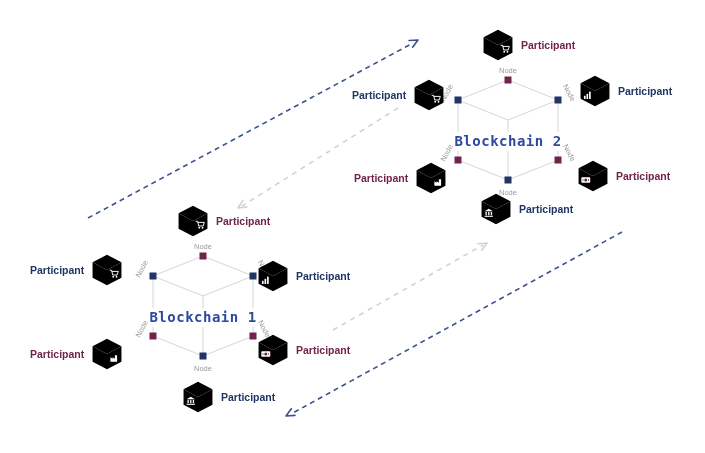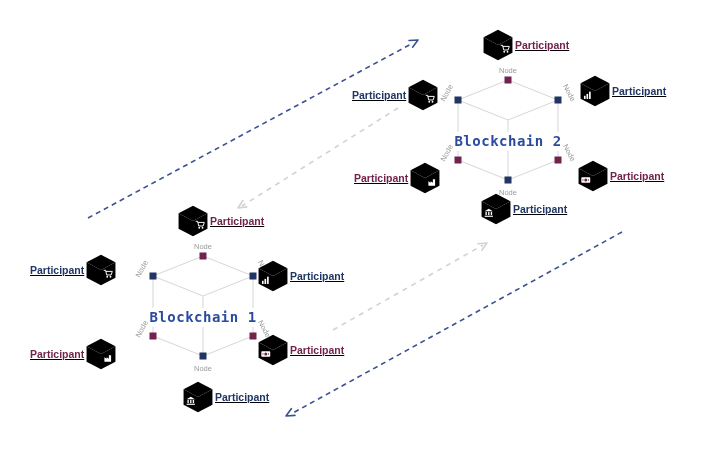--- a/index.html
+++ b/index.html
@@ -15,21 +15,21 @@
 
   .bc-cube{position:absolute;z-index:1;}
   .wire{stroke:#d6d6d6;stroke-width:1;fill:none;}
   .node{stroke:none;}
   .node.navy{fill:#1f3565;}
   .node.maroon{fill:#72234c;}
   .node-label{font:7.5px "Liberation Sans",sans-serif;fill:#9a9a9a;text-anchor:middle;}
   .title-bg{fill:#ffffff;}
   .bc-title{font:700 14px "DejaVu Sans Mono",monospace;fill:#2b4aa0;text-anchor:middle;letter-spacing:0.5px;}
 
-  .participant{position:absolute;display:flex;align-items:center;gap:0;z-index:2;text-decoration:underline;}
+  .participant{position:absolute;display:flex;align-items:center;gap:6px;z-index:2;}
   .participant.navy{--c:#1f3565;}
   .participant.maroon{--c:#72234c;}
   .p-label{font-weight:700;font-size:10.5px;white-space:nowrap;color:var(--c);}
   .cube{display:block;}
 </style>
 </head>
 <body>
 
 <svg width="0" height="0" style="position:absolute" aria-hidden="true">
   <defs>

